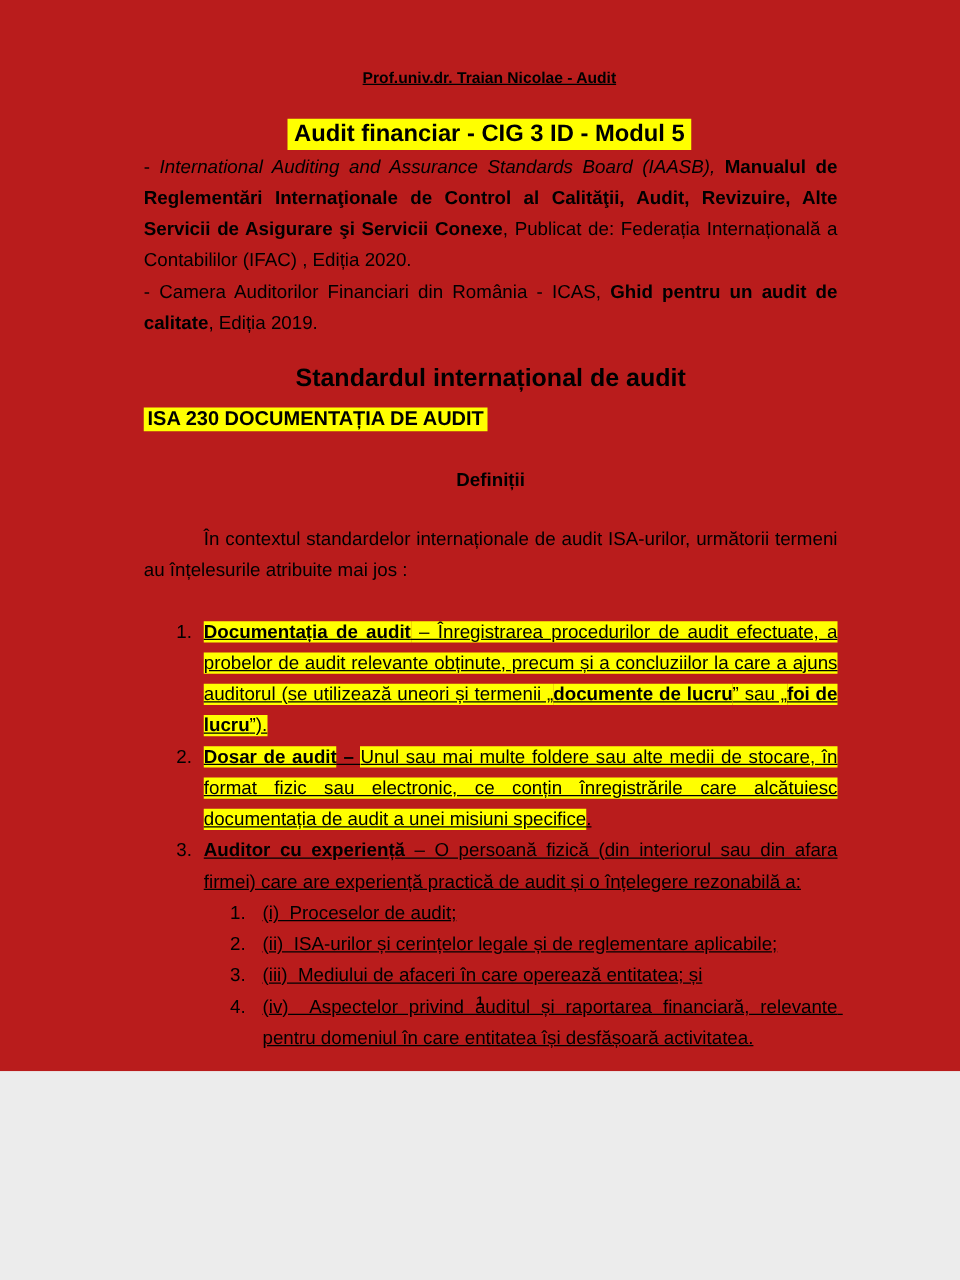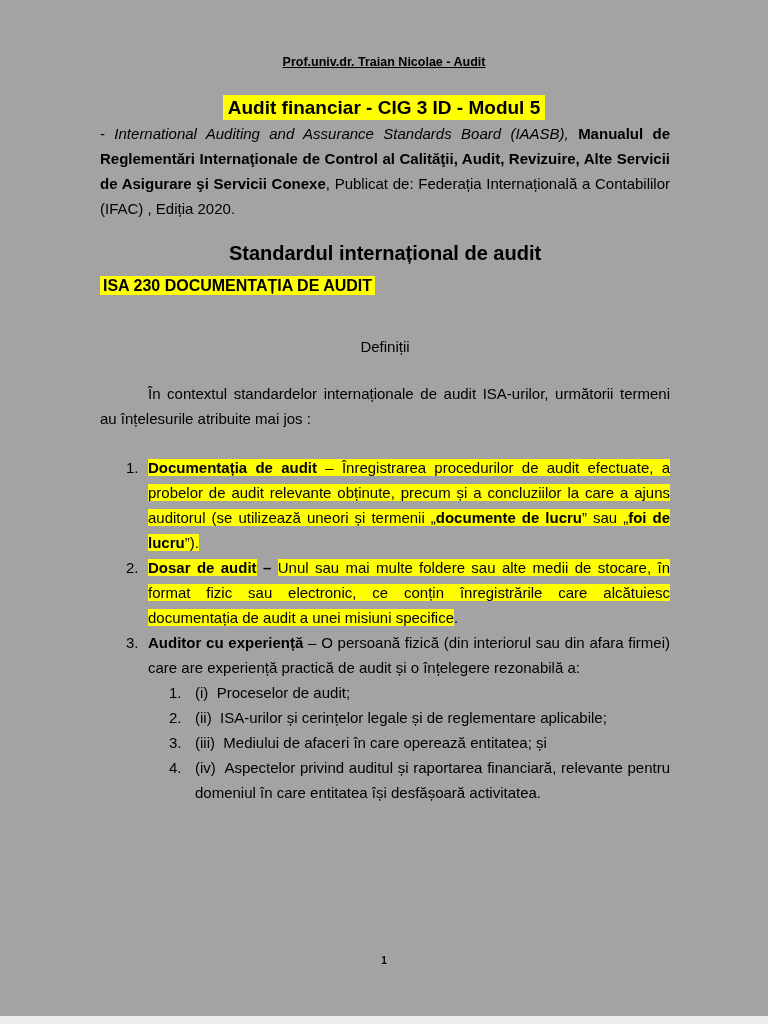--- a/index.html
+++ b/index.html
@@ -1,47 +1,47 @@
 <!DOCTYPE html>
 <html><head>
 <meta charset="utf-8">
 <style>
   * { margin: 0; padding: 0; box-sizing: border-box; }
   html, body { background: #ececec; }
   body { font-family: "Liberation Sans", sans-serif; color: #000; }
   .page {
-    width: 768px; height: 1016px; background: #a3a3a3;
-    position: relative; margin: 0 auto; overflow: hidden;
+    width: 768px; height: 857px; background: #b91c1c;
+    position: relative; margin: 0 auto; overflow: hidden; padding-left: 15px;
   }
   .bold { font-weight: bold; }
   .italic { font-style: italic; }
   .underline { text-decoration: underline; }
   .hl { background: #ffff00; }
 
   .doc-header { text-align: center; padding-top: 54px; font-size: 12.5px; line-height: 16px; }
   .doc-title { text-align: center; margin-top: 25px; font-size: 19px; line-height: 26px; }
   .doc-title .hl { padding: 2px 5px; }
 
   .content { padding: 0 98px 0 100px; font-size: 15px; line-height: 25px; }
 
   .biblio-heading { margin-top: 33px; font-weight: bold; }
   .bib-para { text-align: justify; }
   .bib-1 { }
 
   .standard-1 { margin-top: 20px; text-align: center; font-weight: bold; font-size: 20px; }
   .standard-2 { margin-top: 7px; text-align: left; font-size: 16px; }
   .standard-2 .hl { padding: 1px 3px; }
-  .defs-heading { margin-top: 36px; text-align: center; font-weight: normal; }
+  .defs-heading { margin-top: 24px; text-align: center; font-weight: bold; }
 
   .intro { margin-top: 22px; text-align: justify; text-indent: 48px; }
 
   .def-list { margin-top: 24px; }
   .def-item { position: relative; padding-left: 48px; text-align: justify; }
   .def-num { position: absolute; left: 26px; top: 0; }
-  .def-text { text-align: justify; }
+  .def-text { text-align: justify; text-decoration: underline; }
 
   .sub-list { }
   .sub-item { position: relative; padding-left: 47px; text-align: justify; }
   .sub-num { position: absolute; left: 21px; top: 0; }
   .sub-text { white-space: pre-wrap; margin-top: 42px; }
 
   .page-number {
     position: absolute; bottom: 50px; left: 0; width: 100%;
     text-align: center; font-size: 10px; font-weight: bold;
   }
@@ -57,20 +57,21 @@
 
   <div class="doc-title">
     <span class="hl bold">Audit financiar - CIG 3 ID - Modul 5</span>
   </div>
 
   <div class="content">
 
 
     <p class="bib-para bib-1"><span>- </span><span class="italic">International Auditing and Assurance Standards Board (IAASB), </span><span class="bold">Manualul de Reglementări Internaţionale de Control al Calităţii, Audit, Revizuire, Alte Servicii de Asigurare şi Servicii Conexe</span><span>, Publicat de: Federația Internațională a Contabililor (IFAC) , Ediția 2020.</span></p>
 
+    <p class="bib-para"><span>- Camera Auditorilor Financiari din România - ICAS, </span><span class="bold">Ghid pentru un audit de calitate</span><span>, Ediția 2019.</span></p>
 
     <p class="standard-1">Standardul internațional de audit</p>
 
     <p class="standard-2"><span class="hl bold">ISA 230 DOCUMENTAȚIA DE AUDIT</span></p>
 
     <p class="defs-heading">Definiții</p>
 
     <p class="intro">În contextul standardelor internaționale de audit ISA-urilor, următorii termeni au înțelesurile atribuite mai jos :</p>
 
     <div class="def-list">

